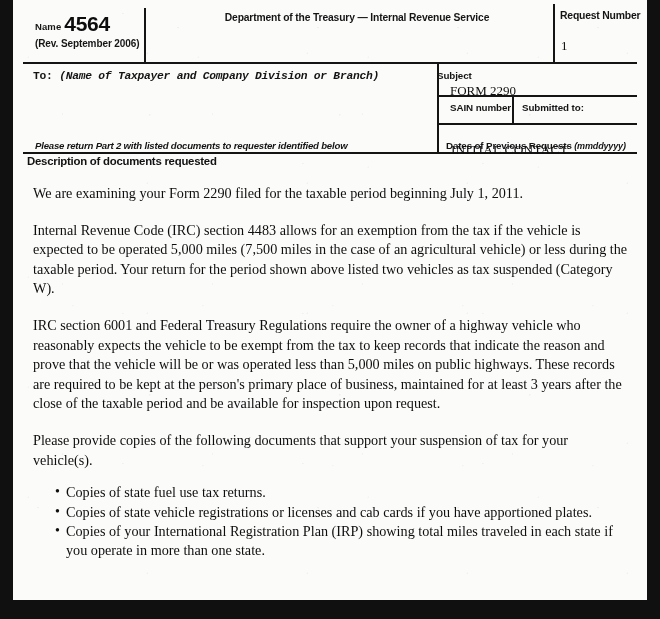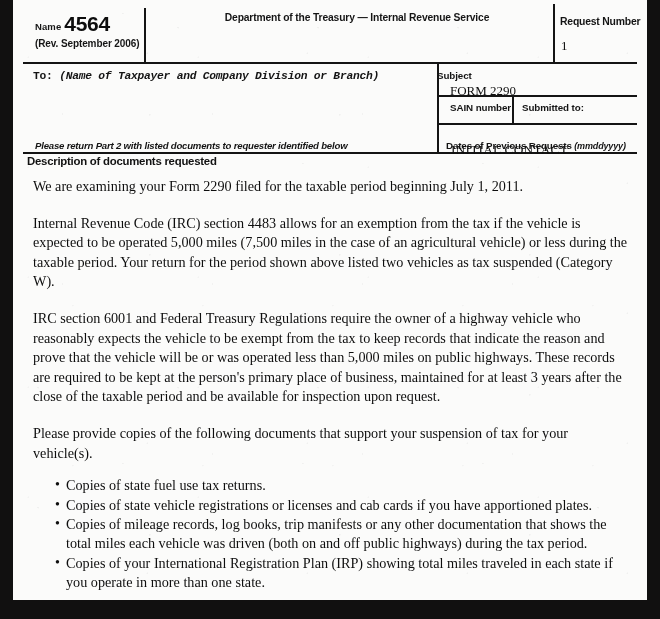--- a/index.html
+++ b/index.html
@@ -93,21 +93,21 @@
   }
   .doc-title {
     position:absolute; left:140px; top:26px; width:408px;
     text-align:center;
     font-family:"Liberation Sans", sans-serif;
     font-size:23px; font-weight:700; color:#090909;
     letter-spacing:-.55px;
   }
 
   .req-num-label{
-    position:absolute; left:547px; top:16px;
+    position:absolute; left:547px; top:10px;
     font-family:"Liberation Sans", sans-serif;
     font-size:10.4px; font-weight:600; color:#141414;
     letter-spacing:-.2px;
   }
   .req-num-value{
     position:absolute; left:548px; top:38px;
     font-family:"Liberation Serif", serif;
     font-size:13px; color:#111;
   }
 
@@ -170,21 +170,21 @@
 
   
   .body-area{
     position:absolute; left:0; top:168px; width:634px;
   }
   .para{
     font-family:"Liberation Serif", serif;
     font-size:14.2px;
     line-height:19.6px;
     color:#0e0e0e;
-    margin:9px 18px 0 20px;
+    margin:16px 18px 0 20px;
     text-align:left;
   }
   .para.gap{ margin-top:17px; }
 
   ul.doc-list{
     margin: 13px 16px 0 0;
     padding-left: 42px;
     list-style: none;
   }
   ul.doc-list li{
@@ -252,21 +252,20 @@
 
     <div class="body-area">
       <p class="para">We are examining your Form 2290 filed for the taxable period beginning July 1, 2011.</p>
       <p class="para gap">Internal Revenue Code (IRC) section 4483 allows for an exemption from the tax if the vehicle is expected to be operated 5,000 miles (7,500 miles in the case of an agricultural vehicle) or less during the taxable period. Your return for the period shown above listed two vehicles as tax suspended (Category W).</p>
       <p class="para gap">IRC section 6001 and Federal Treasury Regulations require the owner of a highway vehicle who reasonably expects the vehicle to be exempt from the tax to keep records that indicate the reason and prove that the vehicle will be or was operated less than 5,000 miles on public highways.  These records are required to be kept at the person's primary place of business, maintained for at least 3 years after the close of the taxable period and be available for inspection upon request.</p>
       <p class="para gap">Please provide copies of the following documents that support your suspension of tax for your vehicle(s).</p>
 
       <ul class="doc-list">
         <li>Copies of state fuel use tax returns.</li>
         <li>Copies of state vehicle registrations or licenses and cab cards if you have apportioned plates.</li>
-        <li>Copies of mileage records, log books, trip manifests or any other documentation that shows the total miles each vehicle was driven (both on and off public highways) during the tax period.</li>
         <li>Copies of your International Registration Plan (IRP) showing total miles traveled in each state if you operate in more than one state.</li>
 
       </ul>
 
     </div>
 
   </div>
   <div class="dark-bottom-bar"></div>
 </div>
 

